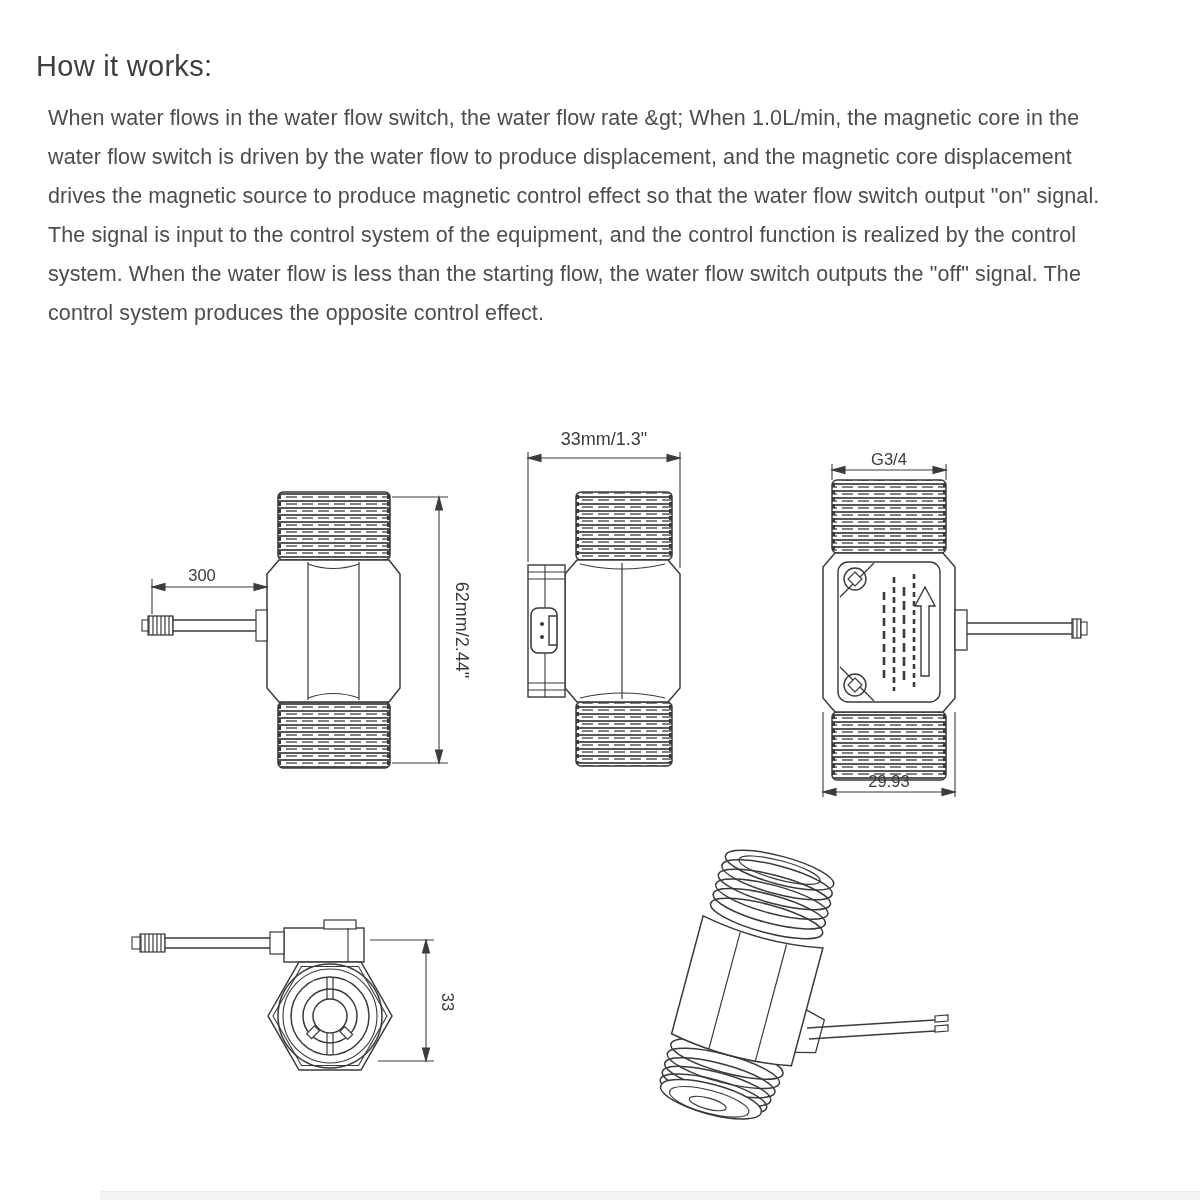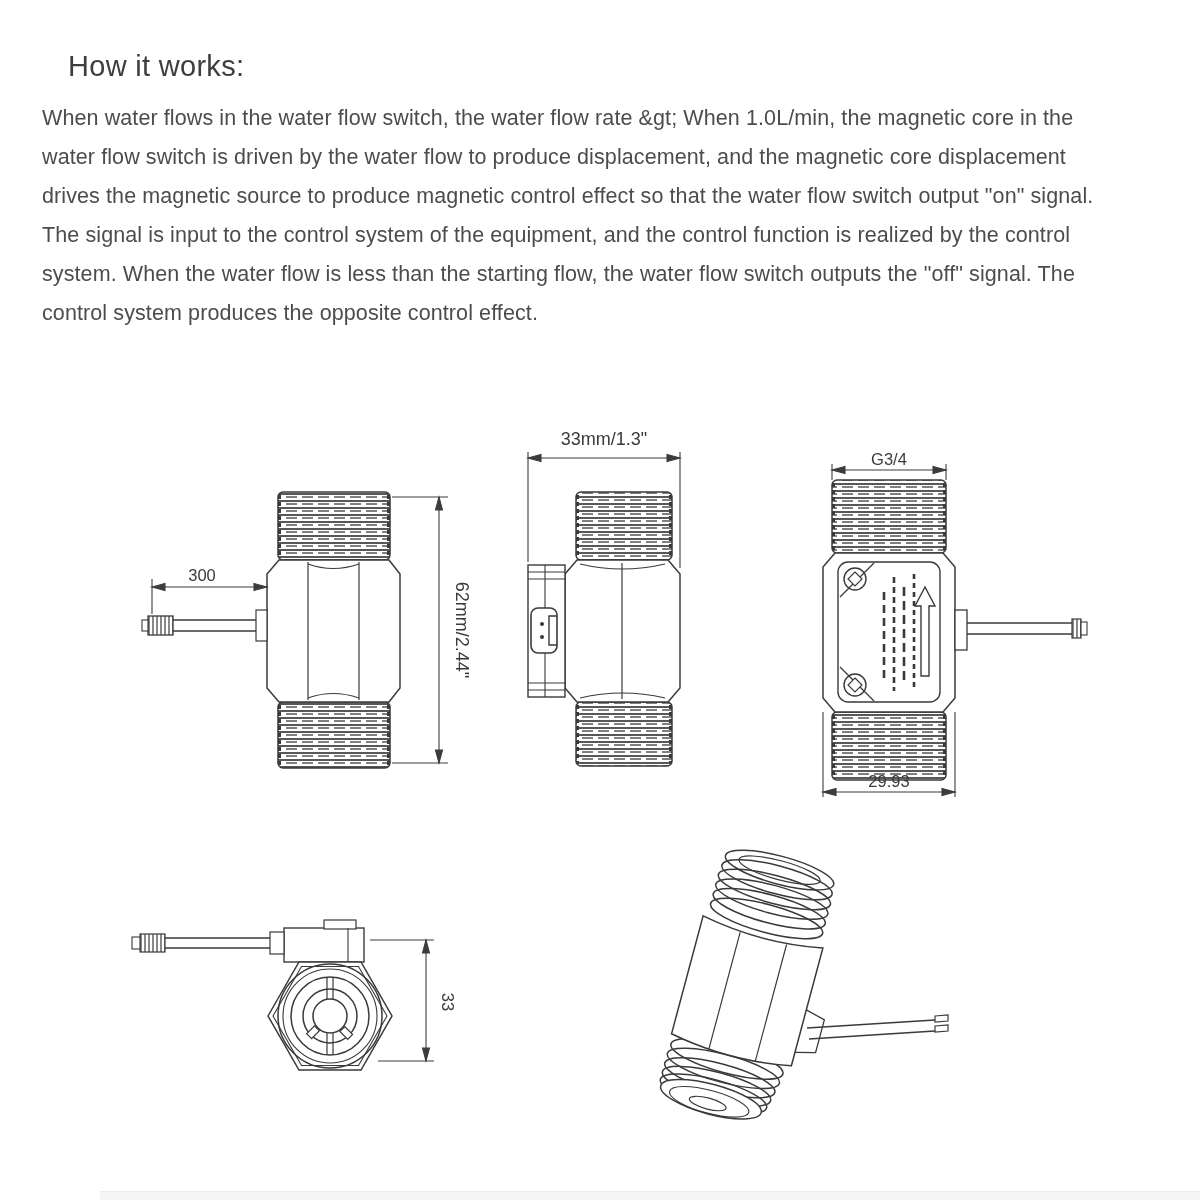--- a/index.html
+++ b/index.html
@@ -1,20 +1,20 @@
 <!DOCTYPE html>
 <html><head>
 <meta charset="utf-8">
 <style>
   html,body{margin:0;padding:0;background:#fff;}
   #page{position:relative;width:1200px;height:1200px;background:#ffffff;overflow:hidden;
         font-family:"Liberation Sans",sans-serif;}
   .abs{position:absolute;}
-  #heading{left:68px;top:50px;font-size:29px;font-weight:400;color:#3e3e3e;letter-spacing:.3px;}
-  #para{left:42px;top:99px;width:1078px;font-size:21.5px;line-height:39px;color:#4c4c4c;
+  #heading{left:36px;top:50px;font-size:29px;font-weight:400;color:#3e3e3e;letter-spacing:.3px;}
+  #para{left:48px;top:99px;width:1078px;font-size:21.5px;line-height:39px;color:#4c4c4c;
         font-weight:400;letter-spacing:.1px;}
   svg{overflow:visible;}
   svg text{font-family:"Liberation Sans",sans-serif;font-size:18px;fill:#3a3a3a;}
   svg text.sm{font-size:16.5px;}
   #divider{left:100px;top:1191px;width:1100px;height:9px;background:#f5f5f7;border-top:1px solid #ebebef;}
 </style>
 </head>
 <body>
 
 <div id="page">

